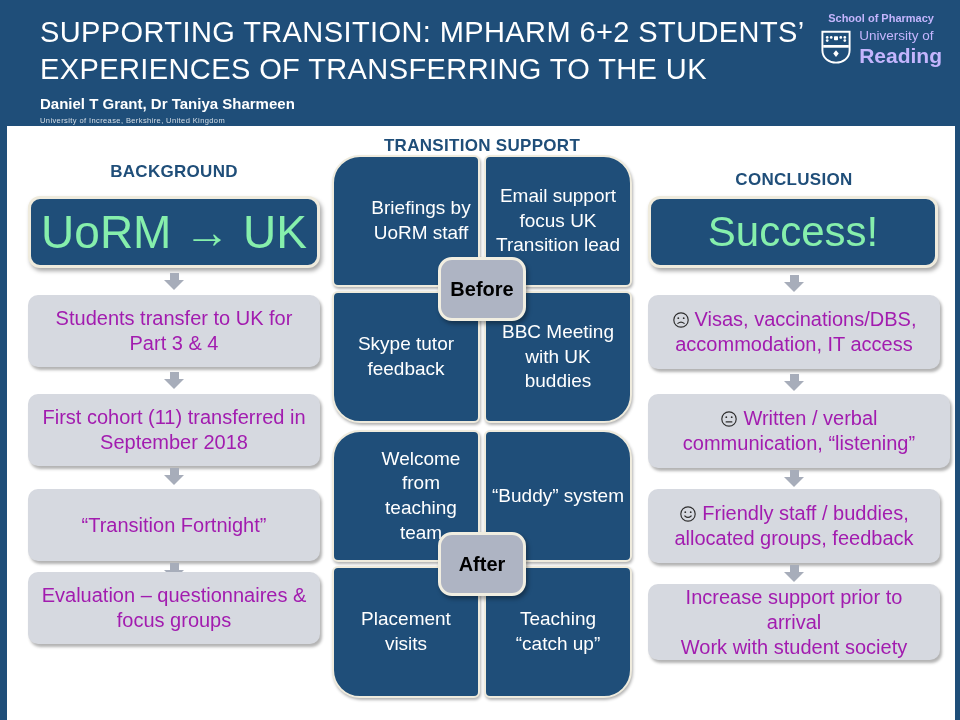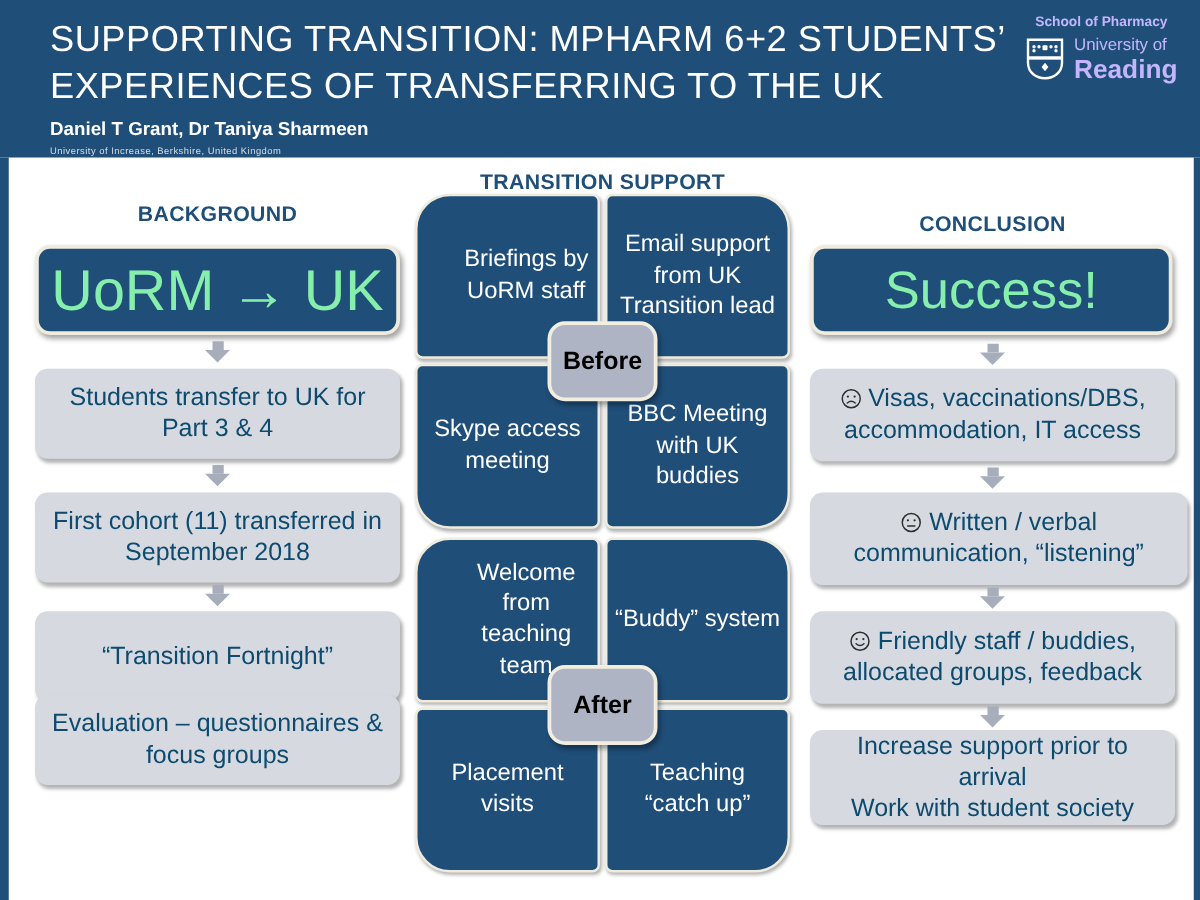--- a/index.html
+++ b/index.html
@@ -24,21 +24,21 @@
   .edge-left{position:absolute;left:0;top:126px;width:7px;height:594px;background:#1F4E79;}
   .edge-right{position:absolute;right:0;top:126px;width:5px;height:594px;background:#1F4E79;}
 
   
   .col-heading{position:absolute;font-size:17px;font-weight:bold;color:#1F4E79;
                text-align:center;letter-spacing:.3px;}
   .lead-box{position:absolute;background:#1F4E79;color:#86efac;border:3px solid #EFEBDD;
             border-radius:12px;display:flex;align-items:center;justify-content:center;
             box-shadow:2px 3px 4px rgba(0,0,0,.35);box-sizing:border-box;}
   .step{position:absolute;background:#D6D9E0;border-radius:10px;display:flex;align-items:center;
-        justify-content:center;text-align:center;font-size:20px;color:#0c4a6e;
+        justify-content:center;text-align:center;font-size:20px;color:#a21caf;
         box-shadow:2px 3px 3px rgba(0,0,0,.3);padding:4px 10px;line-height:1.25;box-sizing:border-box;}
   .step .txt{white-space:pre-line;}
   .down-arrow{position:absolute;width:20px;}
   .down-arrow .stem{width:9px;height:7px;background:#A7ADBA;margin:0 auto;}
   .down-arrow .head{width:0;height:0;border-left:10px solid transparent;
                     border-right:10px solid transparent;border-top:10px solid #A7ADBA;}
 
   
   .matrix{position:absolute;left:332px;width:300px;height:268px;display:grid;
           grid-template-columns:1fr 1fr;grid-template-rows:1fr 1fr;gap:4px;}
@@ -123,30 +123,30 @@
       <div class="head"></div>
     </div>
   <div class="step" style="left:28px;top:489px;width:292px;height:72px;">
       <span class="txt">“Transition Fortnight”</span>
     </div>
 
   <div class="down-arrow" style="left:164px;top:563px;">
       <div class="stem"></div>
       <div class="head"></div>
     </div>
-  <div class="step" style="left:28px;top:556px;width:292px;height:72px;">
+  <div class="step" style="left:28px;top:572px;width:292px;height:72px;">
       <span class="txt">Evaluation – questionnaires &amp; focus groups</span>
     </div>
 
   <div class="col-heading" style="left:332px;top:136px;width:300px;">TRANSITION SUPPORT</div>
 
   <div class="matrix" style="top:155px;">
     <div class="cell tl">Briefings by UoRM staff</div>
-    <div class="cell tr">Email support from UK Transition lead</div>
-    <div class="cell bl">Skype access meeting</div>
+    <div class="cell tr">Email support focus UK Transition lead</div>
+    <div class="cell bl">Skype tutor feedback</div>
     <div class="cell br">BBC Meeting with UK buddies</div>
     <div class="badge">Before</div>
   </div>
 
   <div class="matrix" style="top:430px;">
     <div class="cell tl">Welcome from teaching team</div>
     <div class="cell tr">“Buddy” system</div>
     <div class="cell bl">Placement visits</div>
     <div class="cell br">Teaching “catch up”</div>
     <div class="badge">After</div>

